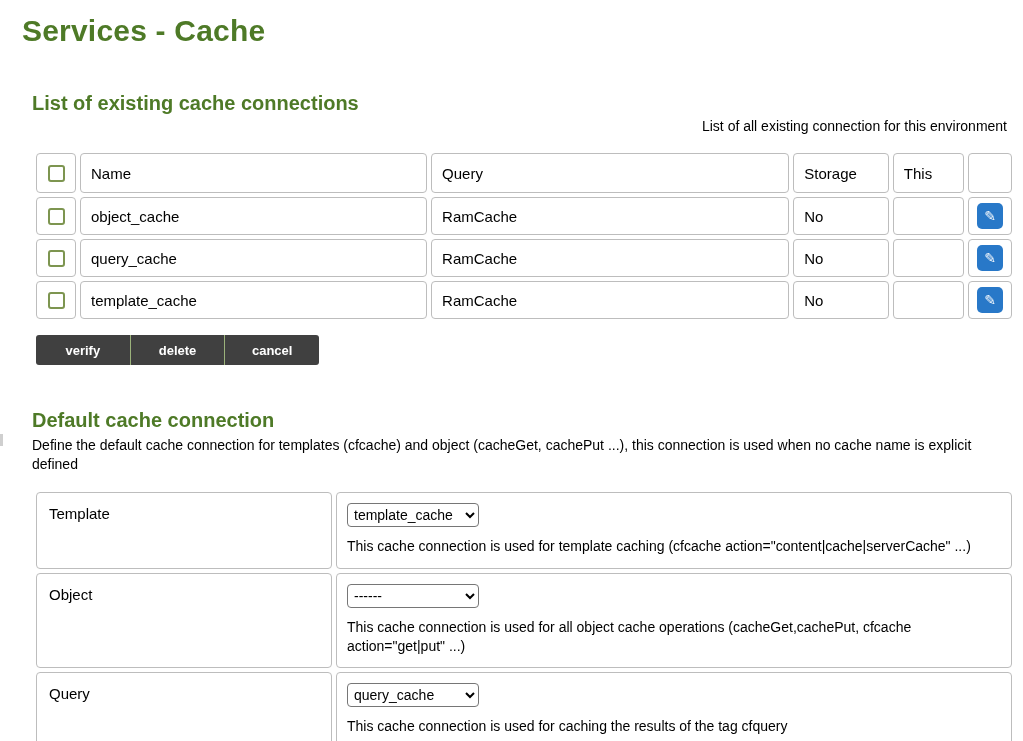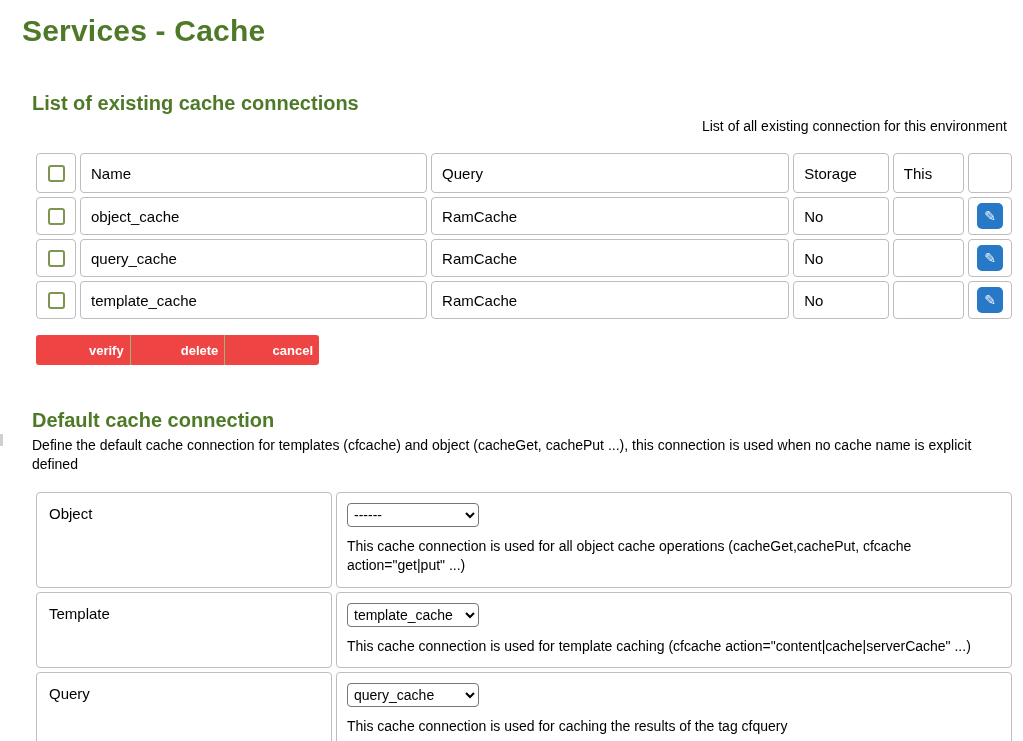--- a/index.html
+++ b/index.html
@@ -111,30 +111,29 @@
   
   .btn-row {
     margin: 12px 0 0 20px;
     display: flex;
     border-radius: 3px;
     overflow: hidden;
     width: 283px;
   }
   .btn {
     flex: 1;
-    background: #ef4444;
+    background: #404040;
     color: #ffffff;
     border: none;
     border-right: 1px solid #9bb27b;
     height: 30px;
     font-size: 13px;
     font-weight: bold;
     font-family: "Liberation Sans", sans-serif;
     cursor: pointer;
-    text-align: right;
   }
   .btn:last-child { border-right: none; }
   
   .dcc-desc {
     font-size: 14px;
     margin: 4px 0 0 16px;
     width: 944px;
     line-height: 1.35;
   }
   .dcc-table {
@@ -302,38 +301,38 @@
     <button class="btn">delete</button>
     <button class="btn">cancel</button>
   </div>
 
   <h2 class="section-title">Default cache connection</h2>
   <div class="dcc-desc">Define the default cache connection for templates (cfcache) and object (cacheGet, cachePut ...), this connection is used when no cache name is explicit defined</div>
 
   <table class="dcc-table">
     <tbody>
         <tr>
+      <td class="dcc-label">Template</td>
+      <td class="dcc-value">
+        <select class="combo">
+          <option>template_cache</option>
+        </select>
+        <div class="dcc-hint">This cache connection is used for template caching (cfcache action="content|cache|serverCache" ...)</div>
+      </td>
+    </tr>
+    <tr>
       <td class="dcc-label">Object</td>
       <td class="dcc-value">
         <select class="combo">
           <option>------</option>
         </select>
         <div class="dcc-hint">This cache connection is used for all object cache operations (cacheGet,cachePut, cfcache action="get|put" ...)</div>
       </td>
     </tr>
     <tr>
-      <td class="dcc-label">Template</td>
-      <td class="dcc-value">
-        <select class="combo">
-          <option>template_cache</option>
-        </select>
-        <div class="dcc-hint">This cache connection is used for template caching (cfcache action="content|cache|serverCache" ...)</div>
-      </td>
-    </tr>
-    <tr>
       <td class="dcc-label">Query</td>
       <td class="dcc-value">
         <select class="combo">
           <option>query_cache</option>
         </select>
         <div class="dcc-hint">This cache connection is used for caching the results of the tag cfquery</div>
       </td>
     </tr>
 
   </tbody>

